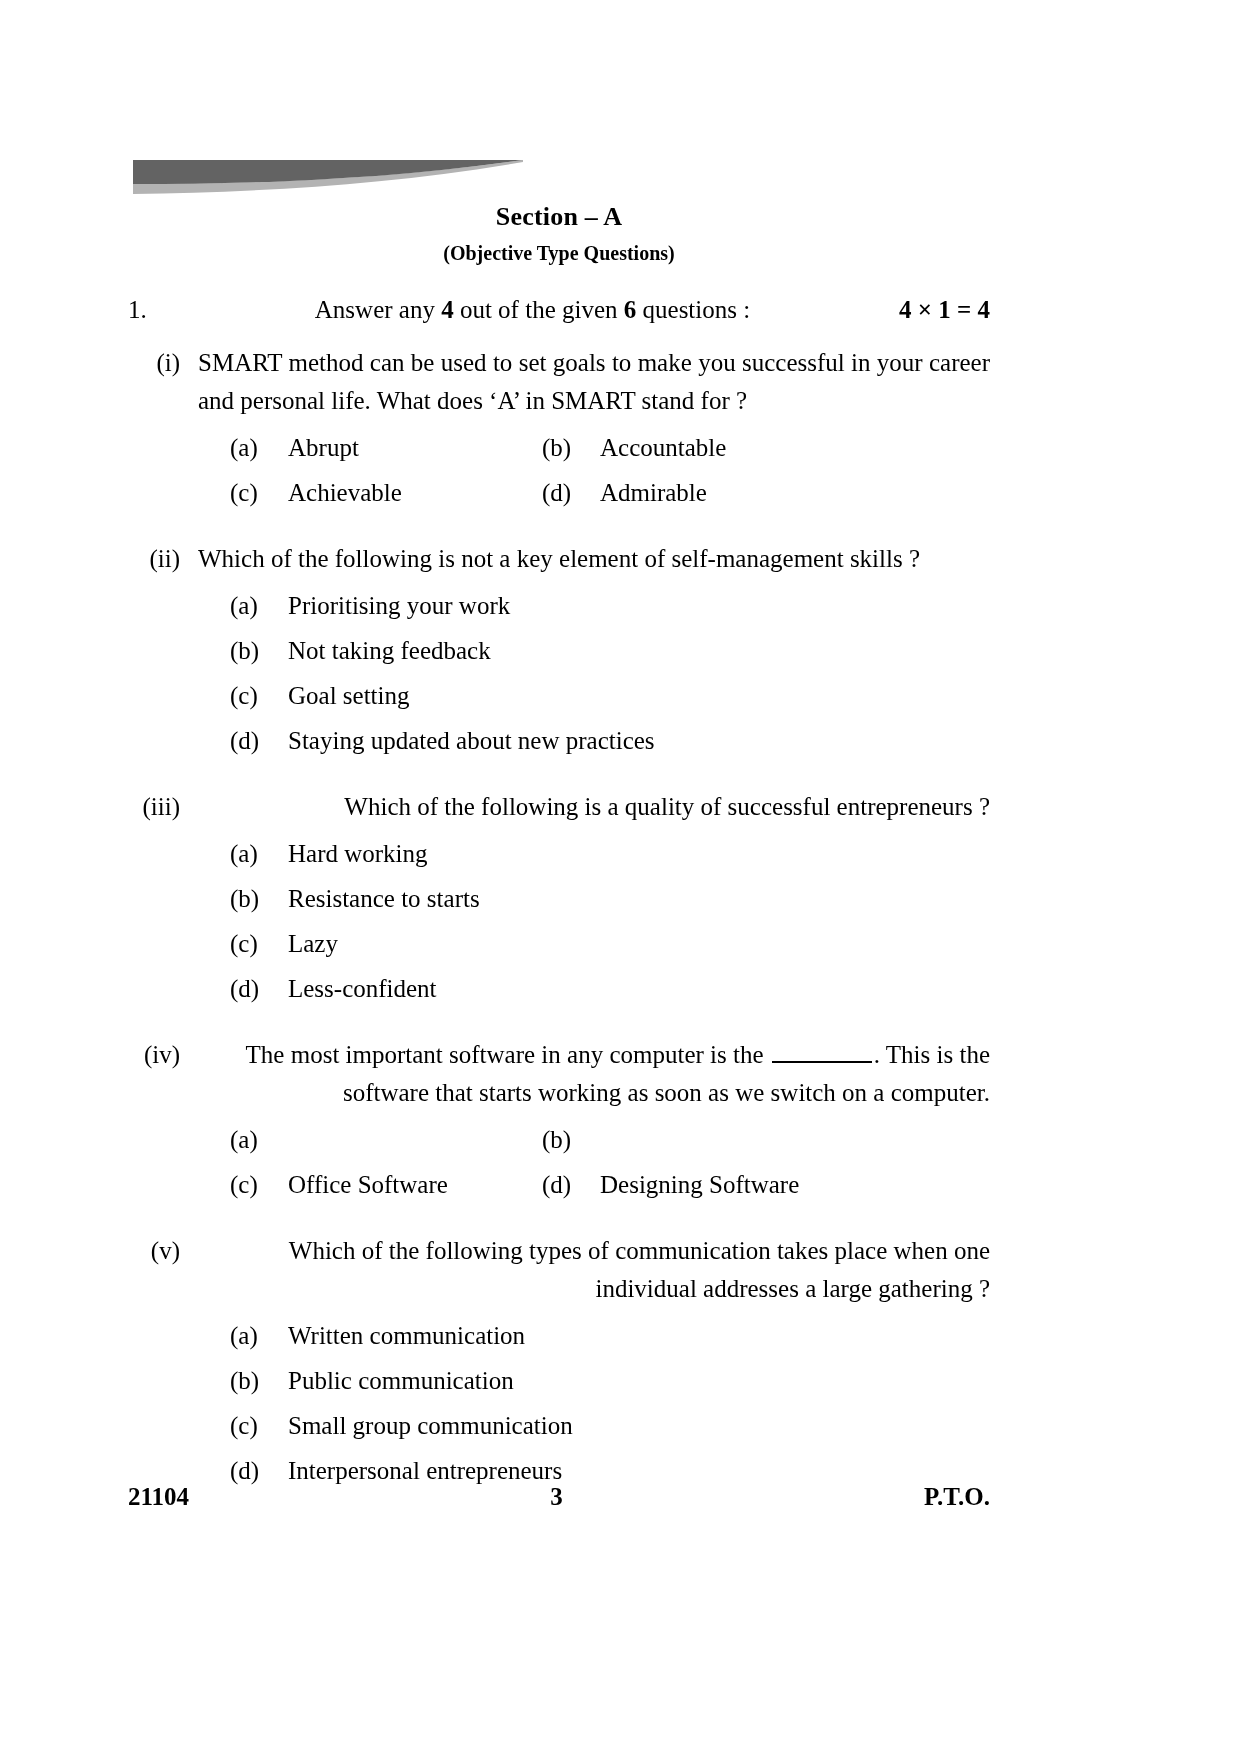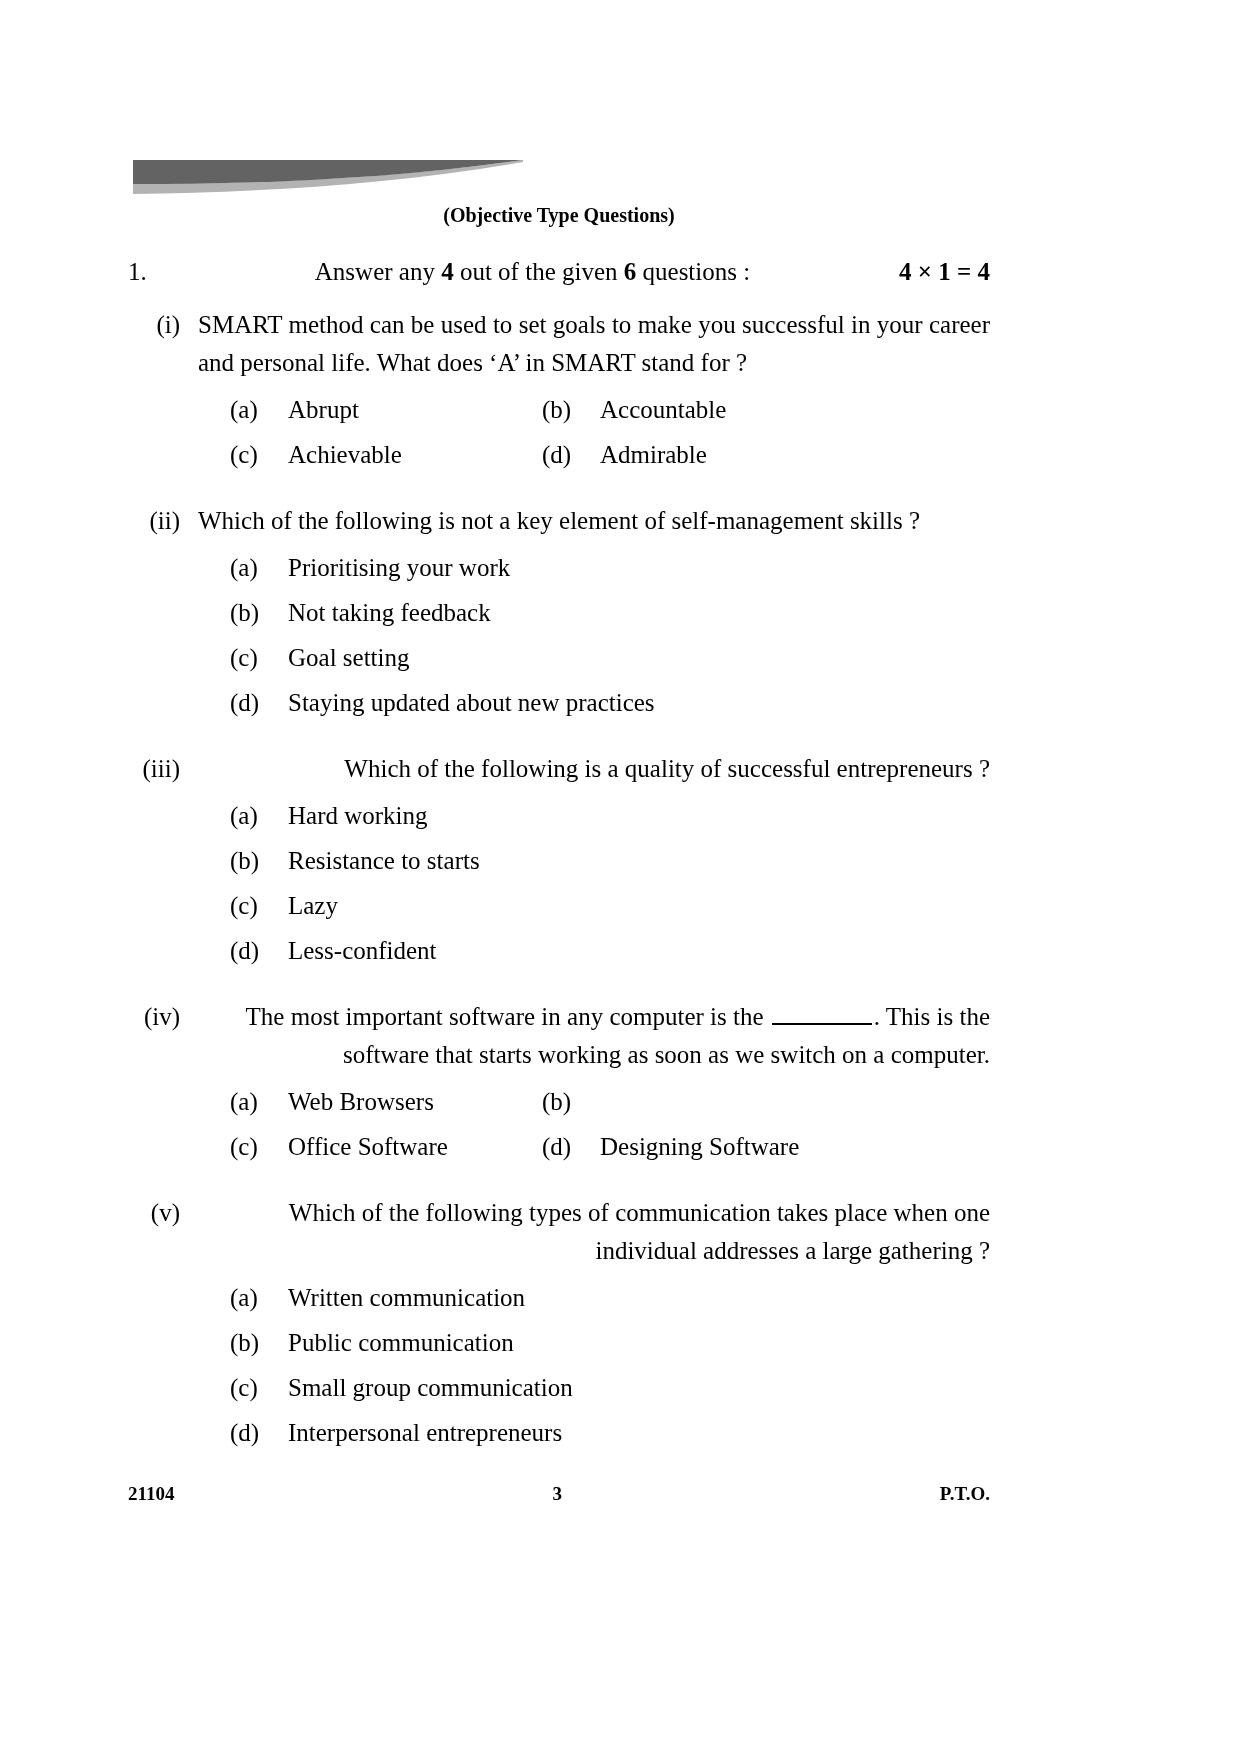--- a/index.html
+++ b/index.html
@@ -157,21 +157,21 @@
   .subq.gap-lg { margin-top: 30px; }
 
   
   .footer {
     position: absolute;
     left: 128px;
     top: 1483px;
     width: 862px;
     display: flex;
     align-items: baseline;
-    font-size: 19px;
+    font-size: 25px;
     font-weight: bold;
   }
   .footer .code { flex: 0 0 auto; }
   .footer .pageno {
     flex: 1 1 auto;
     text-align: center;
   }
   .footer .pto { flex: 0 0 auto; }
 </style>
 </head>
@@ -179,20 +179,21 @@
 
 <div class="page">
 
   <svg class="swoosh" viewBox="0 0 390 48" preserveAspectRatio="none">
     <path d="M0,24 C110,24 250,20 390,0 L390,2 C250,26 120,32 0,34 Z" fill="#b3b3b3"></path>
     <path d="M0,0 L390,0 C250,20 120,24 0,24 Z" fill="#636363"></path>
   </svg>
 
   <div class="content">
 
+    <div class="section-heading">Section – A</div>
 
     <div class="section-subheading">(Objective Type Questions)</div>
 
     <div class="q-head">
       <span class="q-num">1.</span>
       <span class="q-text"><span>Answer any </span><span class="b">4</span><span> out of the given </span><span class="b">6</span><span> questions :</span></span>
       <span class="q-marks">4 × 1 = 4</span>
     </div>
 
     <div class="subq">
@@ -291,21 +292,20 @@
     </div>
 
     <div class="subq gap-lg">
       <span class="roman">(iv)</span>
       <div class="body">
         <p class="stem nojustify"><span>The most important software in any computer is the </span><span class="blank-line"></span><span>. This is the software that starts working as soon as we switch on a computer.</span></p>
         <div class="options indented">
           <div class="opt-row two-col">
             <div class="opt">
               <span class="lbl">(a)</span>
-              <span class="txt">Web Browsers</span>
             </div>
             <div class="opt">
               <span class="lbl">(b)</span>
             </div>
           </div>
           <div class="opt-row two-col">
             <div class="opt">
               <span class="lbl">(c)</span>
               <span class="txt">Office Software</span>
             </div>

